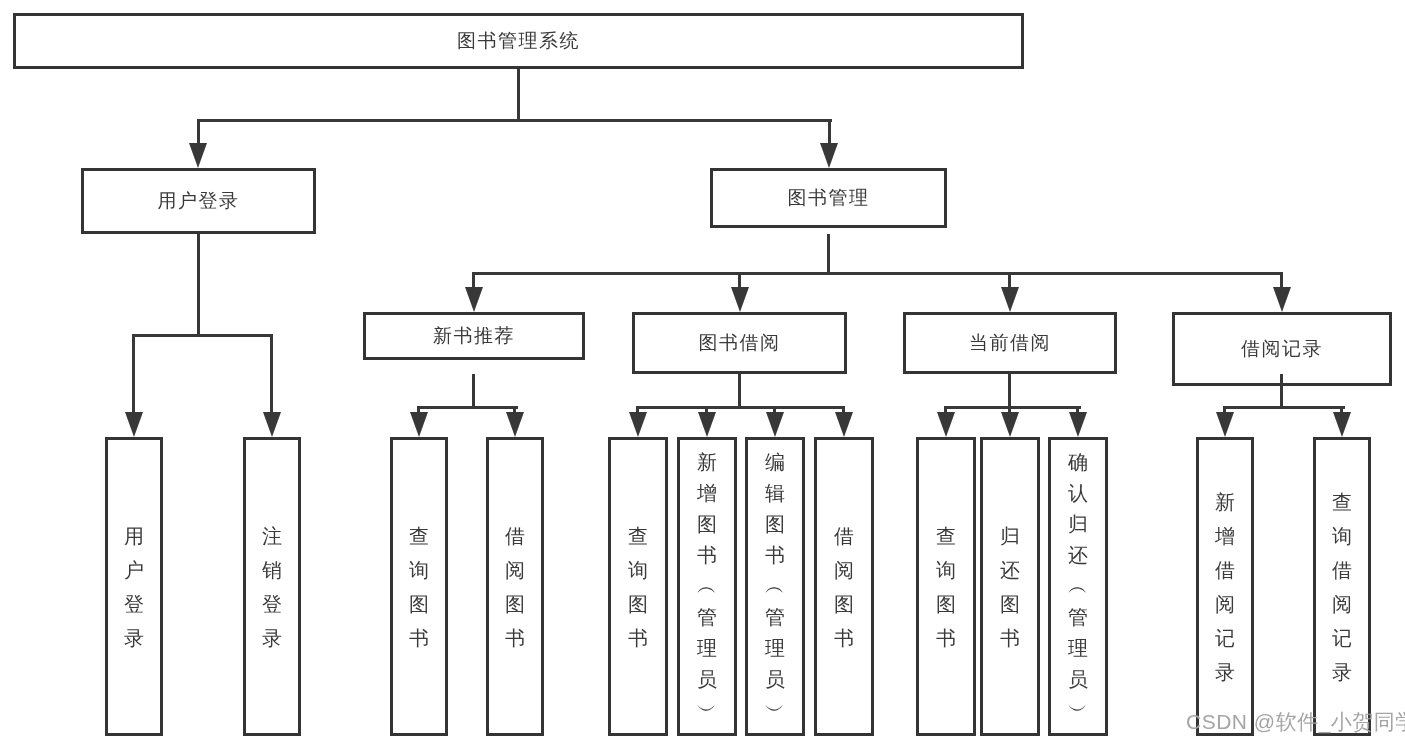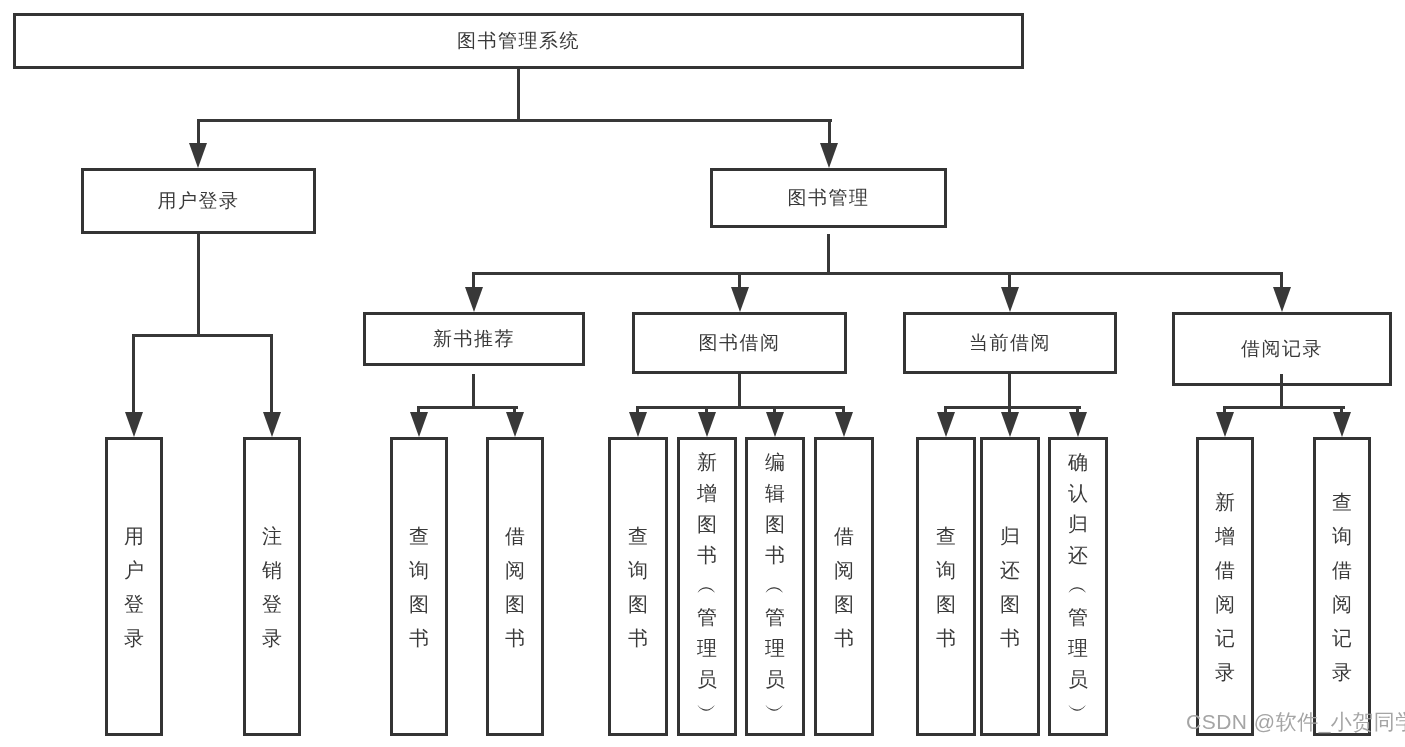--- a/index.html
+++ b/index.html
@@ -103,21 +103,21 @@
   <div class="line hline" style="left:472px;top:272px;width:811px"></div>
   <div class="line vline" style="left:472px;top:272px;height:18px"></div>
   <div class="line vline" style="left:738px;top:272px;height:18px"></div>
   <div class="line vline" style="left:1008px;top:272px;height:18px"></div>
   <div class="line vline" style="left:1280px;top:272px;height:18px"></div>
   <div class="arrow" style="left:465px;top:287px"></div>
   <div class="arrow" style="left:731px;top:287px"></div>
   <div class="arrow" style="left:1001px;top:287px"></div>
   <div class="arrow" style="left:1273px;top:287px"></div>
 
-  <div class="box" style="left:363px;top:312px;width:222px;height:54px">
+  <div class="box" style="left:363px;top:312px;width:222px;height:48px">
     <span class="hlabel">新书推荐</span>
   </div>
   <div class="box" style="left:632px;top:312px;width:215px;height:62px">
     <span class="hlabel">图书借阅</span>
   </div>
   <div class="box" style="left:903px;top:312px;width:214px;height:62px">
     <span class="hlabel">当前借阅</span>
   </div>
   <div class="box" style="left:1172px;top:312px;width:220px;height:74px">
     <span class="hlabel">借阅记录</span>

